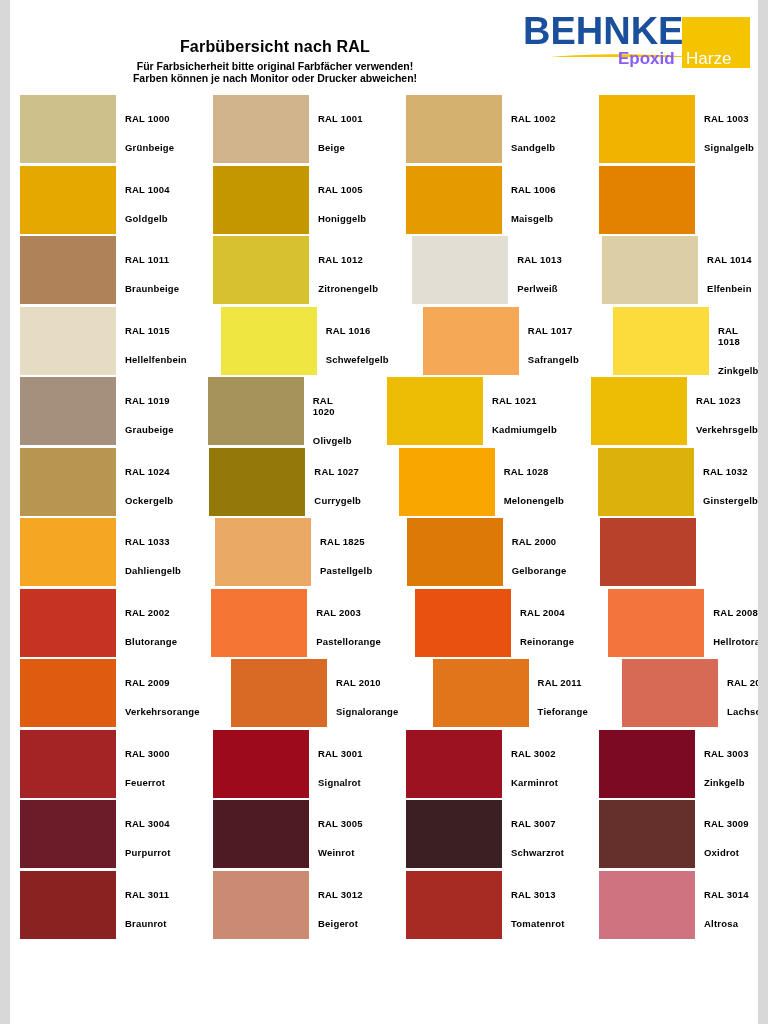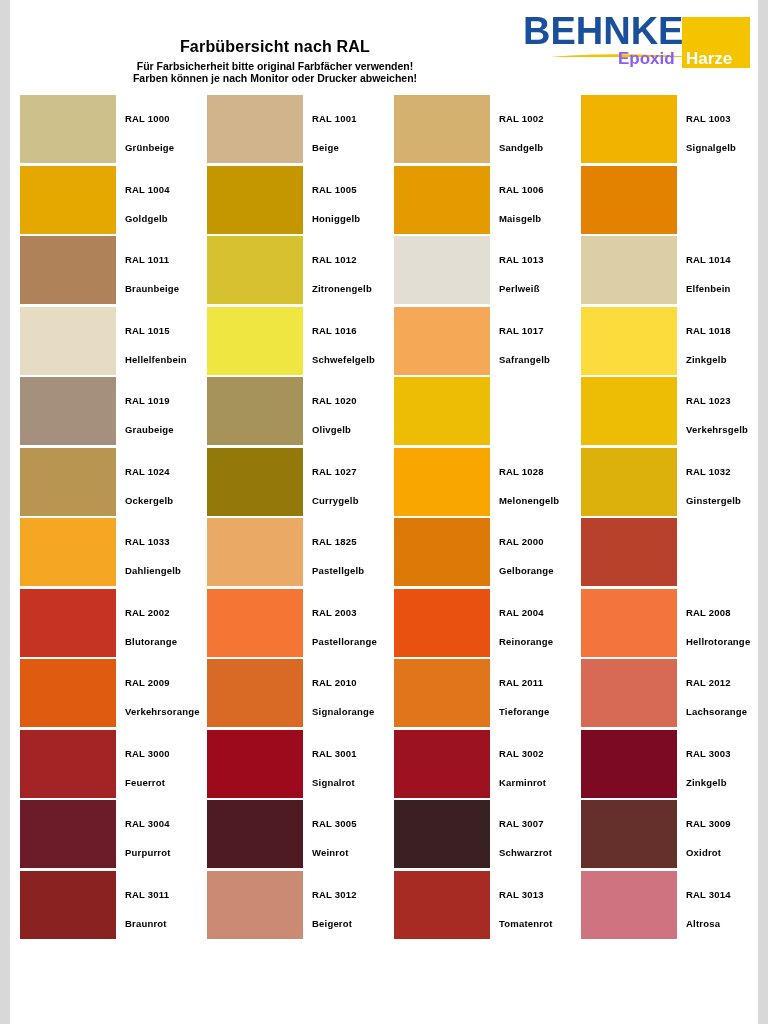--- a/index.html
+++ b/index.html
@@ -69,21 +69,21 @@
     font-size: 17px;
     font-weight: bold;
     color: #8b5cf6;
     line-height: 18px;
   }
   .logo-harze {
     position: absolute;
     left: 163px;
     top: 44px;
     font-size: 17px;
-    font-weight: bold;
+    font-weight: normal;
     color: #ffffff;
     line-height: 18px;
   }
 
   #title-block {
     position: absolute;
     left: 0;
     top: 38px;
     width: 530px;
     text-align: center;
@@ -107,20 +107,21 @@
   
   #grid {
     position: absolute;
     left: 0;
     top: 94px;
     width: 748px;
   }
   .grid-row {
     display: flex;
     height: 70.5px;
+    gap: 24px;
   }
   .cell {
     width: 187px;
     display: flex;
     align-items: stretch;
     box-sizing: border-box;
   }
   .swatch {
     width: 96px;
     height: 68px;
@@ -304,20 +305,24 @@
         </div>
         <div class="cell">
           <div class="swatch" style="background: rgb(166, 147, 89);"></div>
           <div class="cell-labels">
             <div class="ral-code">RAL 1020</div>
             <div class="ral-name">Olivgelb</div>
           </div>
         </div>
         <div class="cell">
           <div class="swatch" style="background: rgb(237, 189, 5);"></div>
+          <div class="cell-labels">
+            <div class="ral-code">RAL 1021</div>
+            <div class="ral-name">Kadmiumgelb</div>
+          </div>
         </div>
         <div class="cell">
           <div class="swatch" style="background: rgb(237, 189, 5);"></div>
           <div class="cell-labels">
             <div class="ral-code">RAL 1023</div>
             <div class="ral-name">Verkehrsgelb</div>
           </div>
         </div>
       </div>
       <div class="grid-row">

